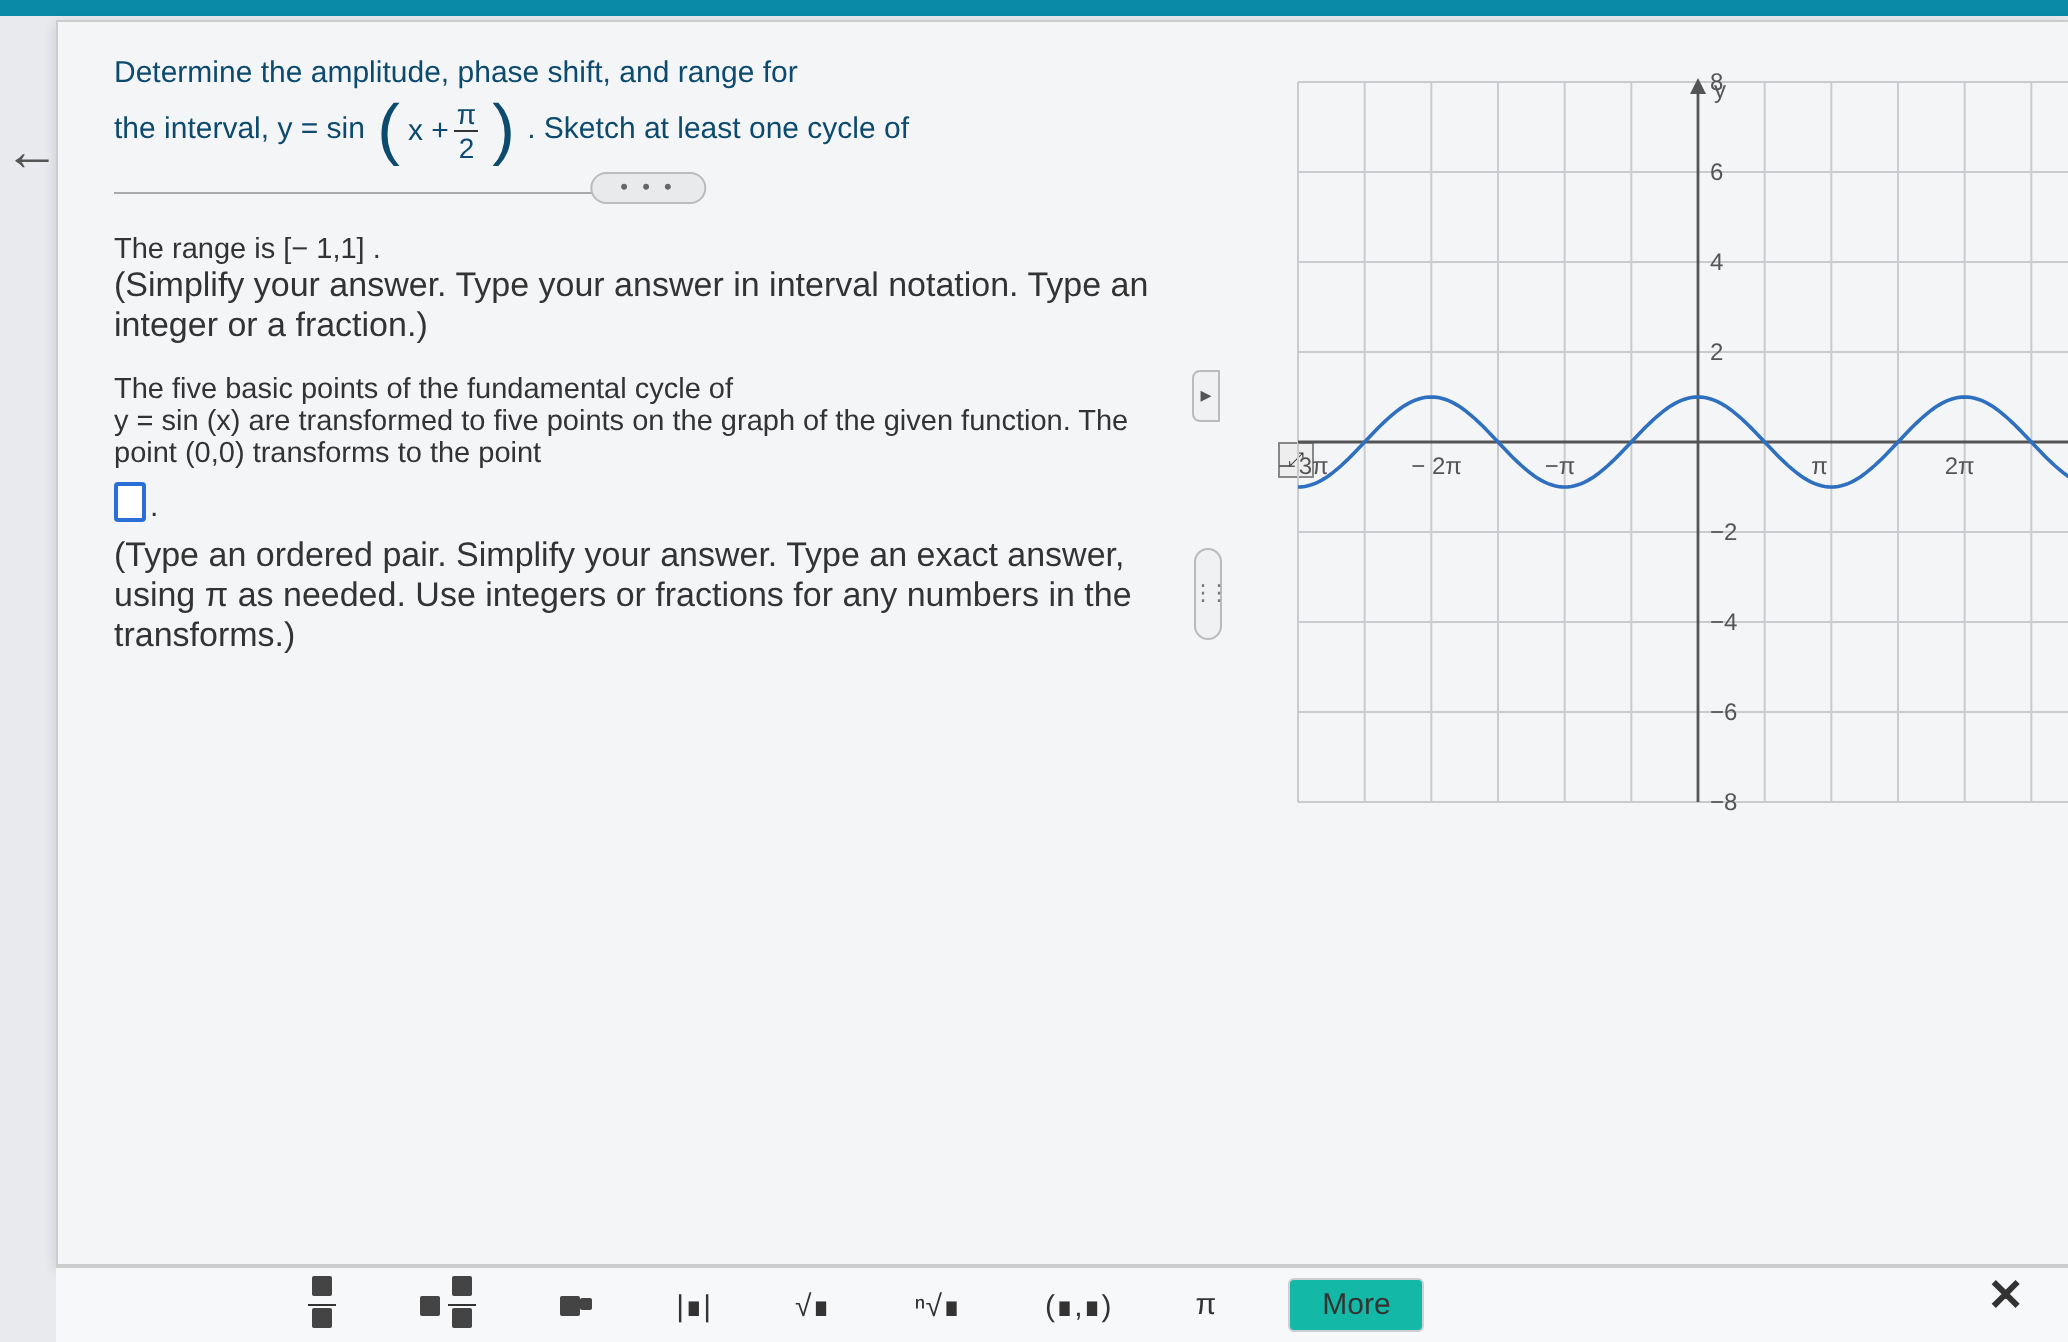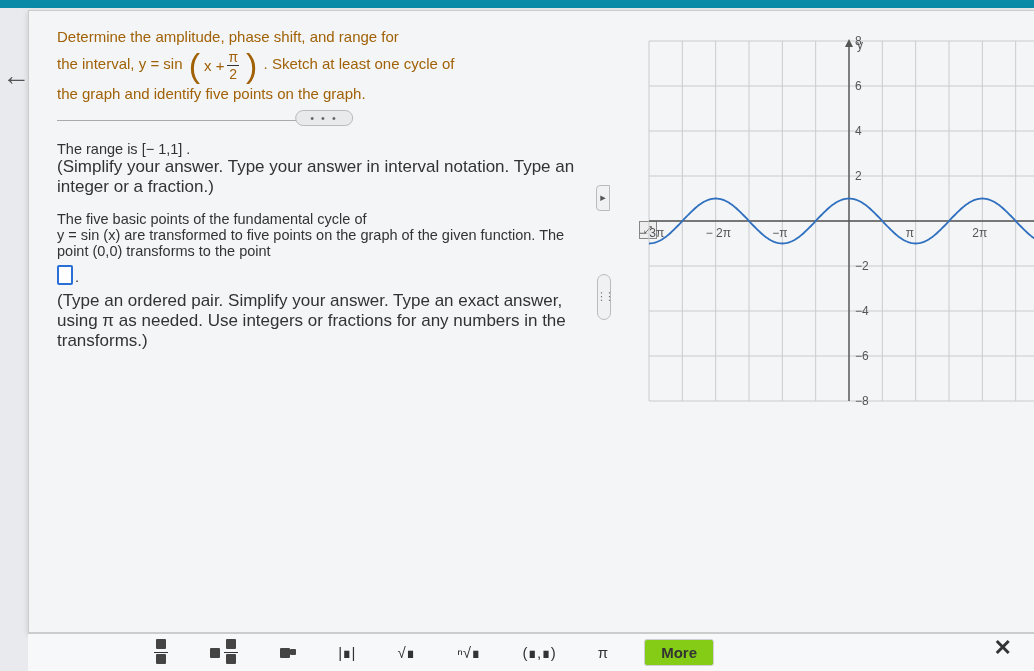--- a/index.html
+++ b/index.html
@@ -41,21 +41,21 @@
   .left-col {
     width: 580px;
     padding: 14px 18px 10px 28px;
     position: relative;
   }
   .right-col {
     flex: 1;
     position: relative;
     padding-top: 30px;
   }
-  .question-text { line-height: 1.55; color: #a16207; }
+  .question-text { line-height: 1.55; color: #0c4a6e; }
   .question-text .func-label { white-space: nowrap; }
   .paren-frac {
     display: inline-flex;
     align-items: center;
     vertical-align: middle;
     margin: 0 2px;
   }
   .paren-frac .paren { font-size: 34px; line-height: 34px; font-weight: 300; }
   .paren-frac .inner { display: inline-flex; align-items: center; padding: 0 4px; }
   .frac {
@@ -186,22 +186,21 @@
   }
   .toolbar .tool {
     cursor: pointer;
     padding: 4px 6px;
     display:flex; align-items:center;
   }
   .toolbar .tool.more {
     border:1px solid #cfcfd3;
     border-radius:3px;
     padding:4px 16px;
-    background:#84cc16;
-    font-weight:bold;
+    background:#14b8a6;
   }
   .tb-frac { display:inline-flex; flex-direction:column; align-items:center; font-size:11px; line-height:1;}
   .tb-frac .n{padding:0 2px 1px;} .tb-frac .d{border-top:1px solid #333;padding:1px 2px 0;}
   .tb-box { display:inline-block; width:10px;height:10px;background:#444;border-radius:1px;}
   .close-x {
     position: absolute;
     right: 22px;
     bottom: 10px;
     font-size: 22px;
     font-weight: bold;
@@ -232,21 +231,20 @@
         <span class="inner">
           x +
           <span class="frac">
             <span class="num">π</span>
             <span class="den">2</span>
           </span>
         </span>
         <span class="paren">)</span>
       </span>
       <span>. Sketch at least one cycle of</span><br>
-      <span>the graph and identify five points on the graph.</span>
     </div>
 
     <div style="position:relative; margin-top:14px;">
       <hr class="hr-dots">
       <div class="dots-pill">• • •</div>
     </div>
 
     <div class="block">
       <div class="instr">The range is [− 1,1] .</div>
       <div class="sub-instr">(Simplify your answer. Type your answer in interval notation. Type an integer or a fraction.)</div>

